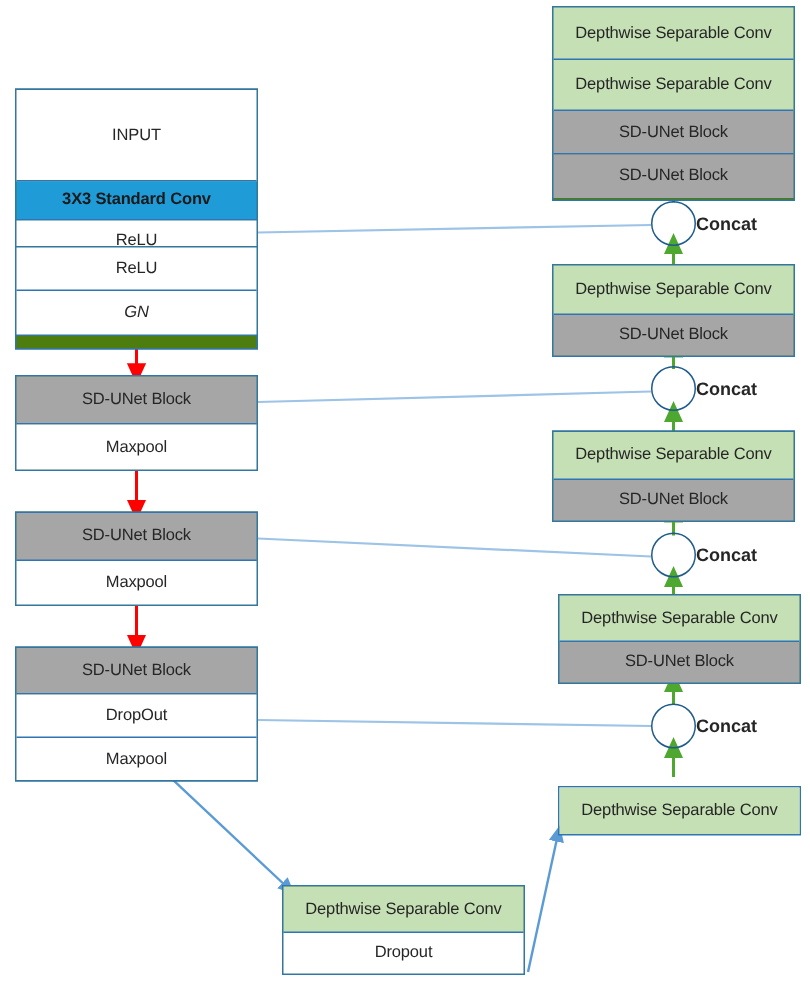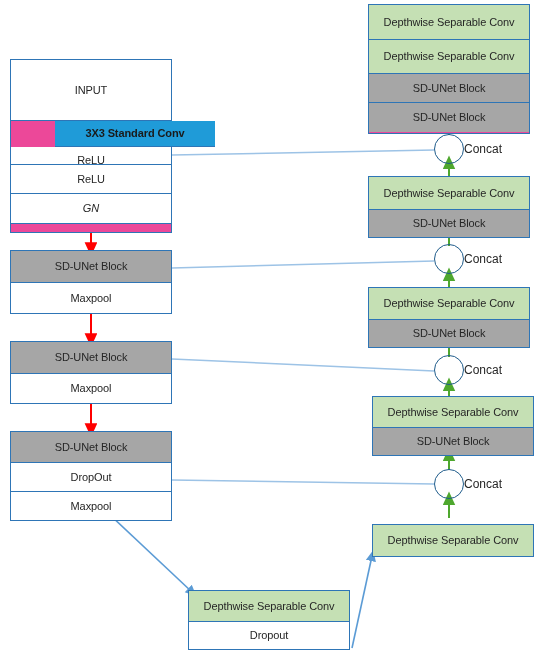--- a/index.html
+++ b/index.html
@@ -25,21 +25,21 @@
     position: absolute;
     left: 0; top: 0;
     width: 540px;
     height: 654px;
     pointer-events: none;
   }
   .group {
     position: absolute;
     box-sizing: border-box;
     border: 1.6px solid #2e75b6;
-    background: #ec4899;
+    background: #4d7c0f;
   }
   .cell {
     box-sizing: border-box;
     width: 100%;
     display: flex;
     align-items: center;
     justify-content: center;
     text-align: center;
     font-size: 11px;
     line-height: 1.12;
@@ -66,20 +66,21 @@
     height: 30px;
     border: 1.6px solid #1f5c8b;
     border-radius: 50%;
     background: transparent;
     box-sizing: border-box;
   }
   .concat .ctext {
     font-size: 12px;
     color: #262626;
     margin-left: 0px;
+    font-weight: bold;
   }
 </style>
 </head>
 <body>
 
 <div id="canvas">
 
   <svg id="edges" viewBox="0 0 540 654" xmlns="http://www.w3.org/2000/svg">
     <defs>
       <marker id="redArrow" markerWidth="7" markerHeight="7" refX="3.4" refY="3.2" orient="auto" markerUnits="strokeWidth">
@@ -121,21 +122,21 @@
       <line x1="449" y1="357" x2="449" y2="342" stroke="#4ea72e" stroke-width="2" marker-end="url(#greenArrow)"></line>
       <line x1="449" y1="295" x2="449" y2="275" stroke="#4ea72e" stroke-width="2" marker-end="url(#greenArrow)"></line>
       <line x1="449" y1="246" x2="449" y2="232" stroke="#4ea72e" stroke-width="2" marker-end="url(#greenArrow)"></line>
       <line x1="449" y1="182" x2="449" y2="163" stroke="#4ea72e" stroke-width="2" marker-end="url(#greenArrow)"></line>
       <line x1="449" y1="135" x2="449" y2="120" stroke="#4ea72e" stroke-width="2" marker-end="url(#greenArrow)"></line>
     </g>
   </svg>
 
   <div class="group" style="left:10px; top:59px; width:162px; height:105px;">
     <div class="cell white" style="height:61px;">INPUT</div>
-    <div class="cell blue" style="height:26px;margin-left:44px;">3X3 Standard Conv</div>
+    <div class="cell blue" style="height:26px;">3X3 Standard Conv</div>
     <div class="cell white" style="height:26px;">ReLU</div>
   </div>
   <div class="group" style="left:10px; top:205px; width:162px; height:28px; top:205px;">
   </div>
 
   <div class="group" style="left:10px; top:164px; width:162px; height:60px;">
     <div class="cell white" style="height:29px;">ReLU</div>
     <div class="cell white plain" style="height:29px;font-style:italic;">GN</div>
   </div>
 

